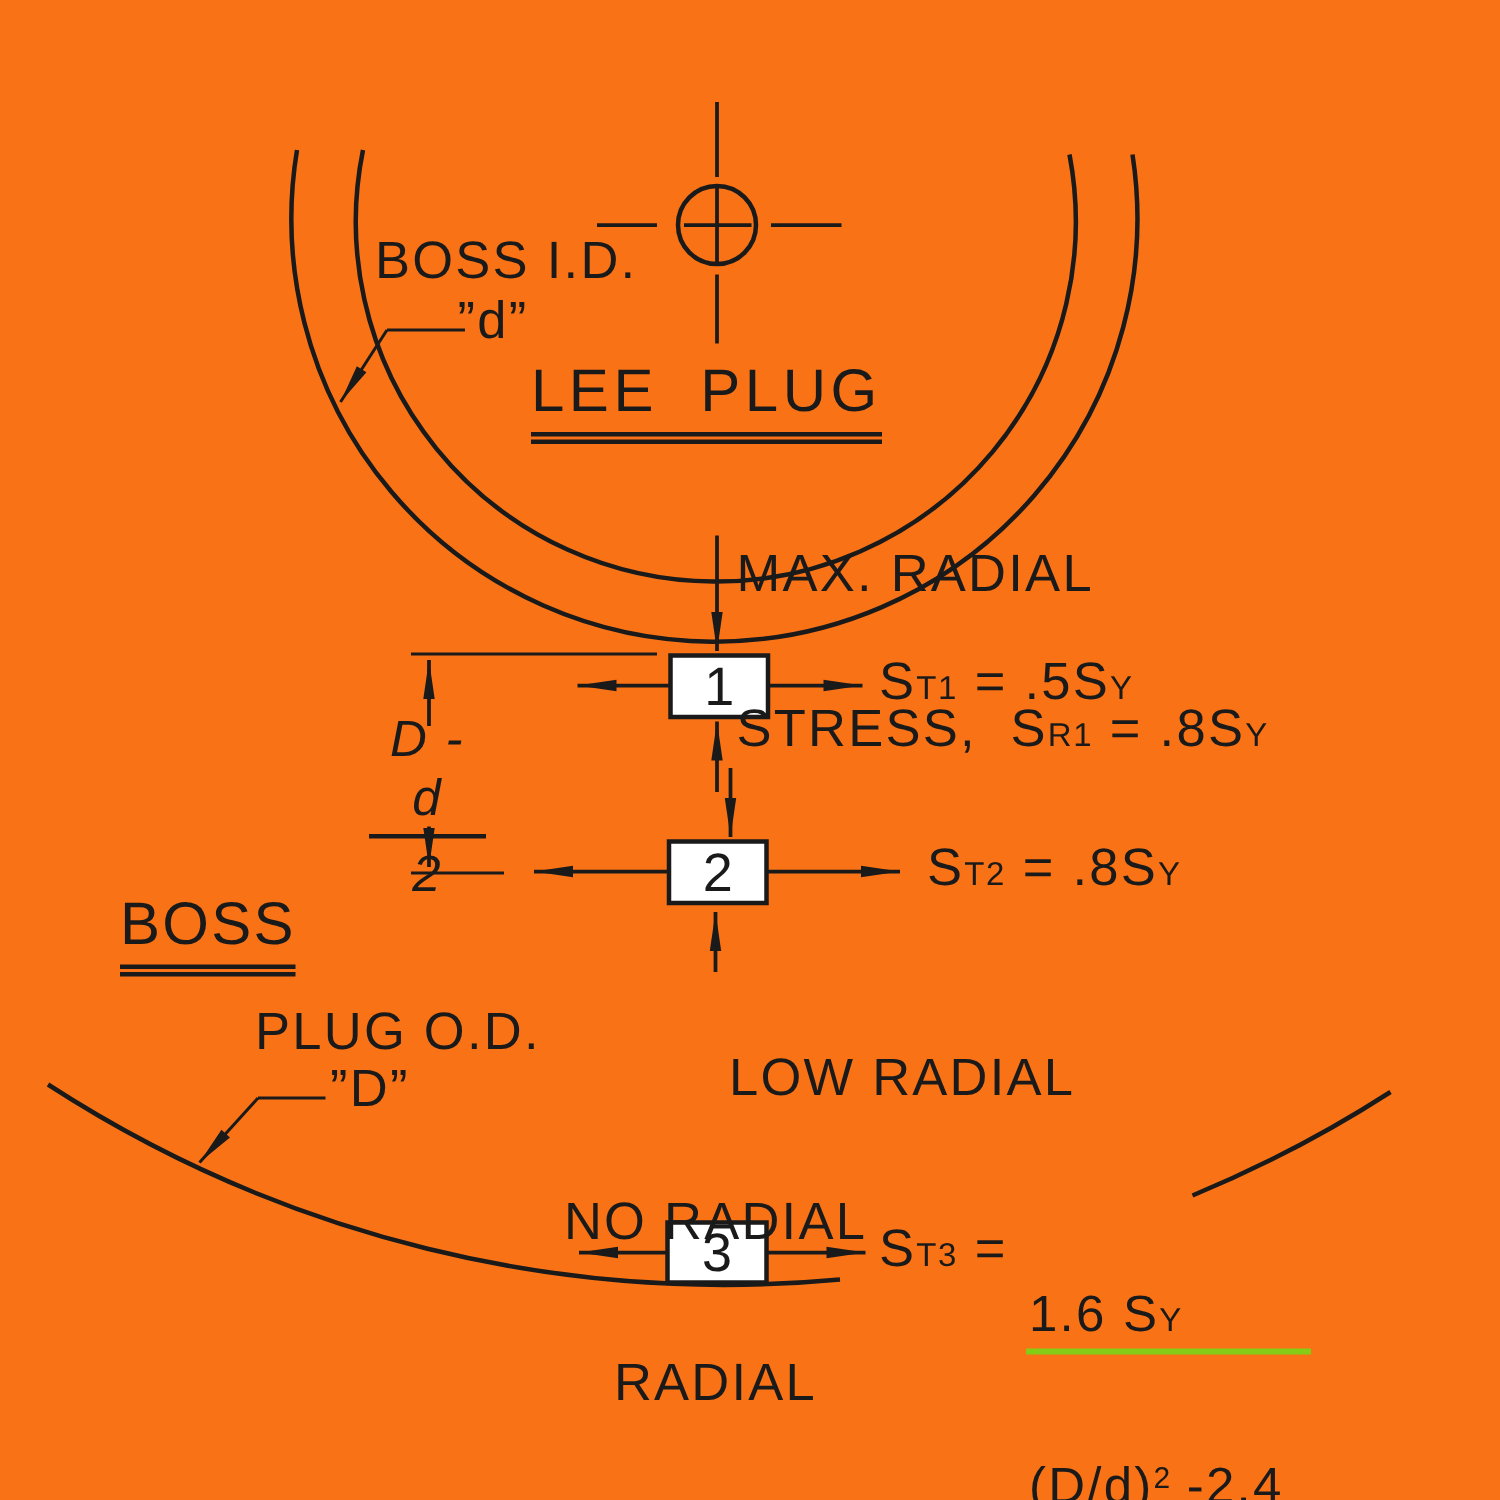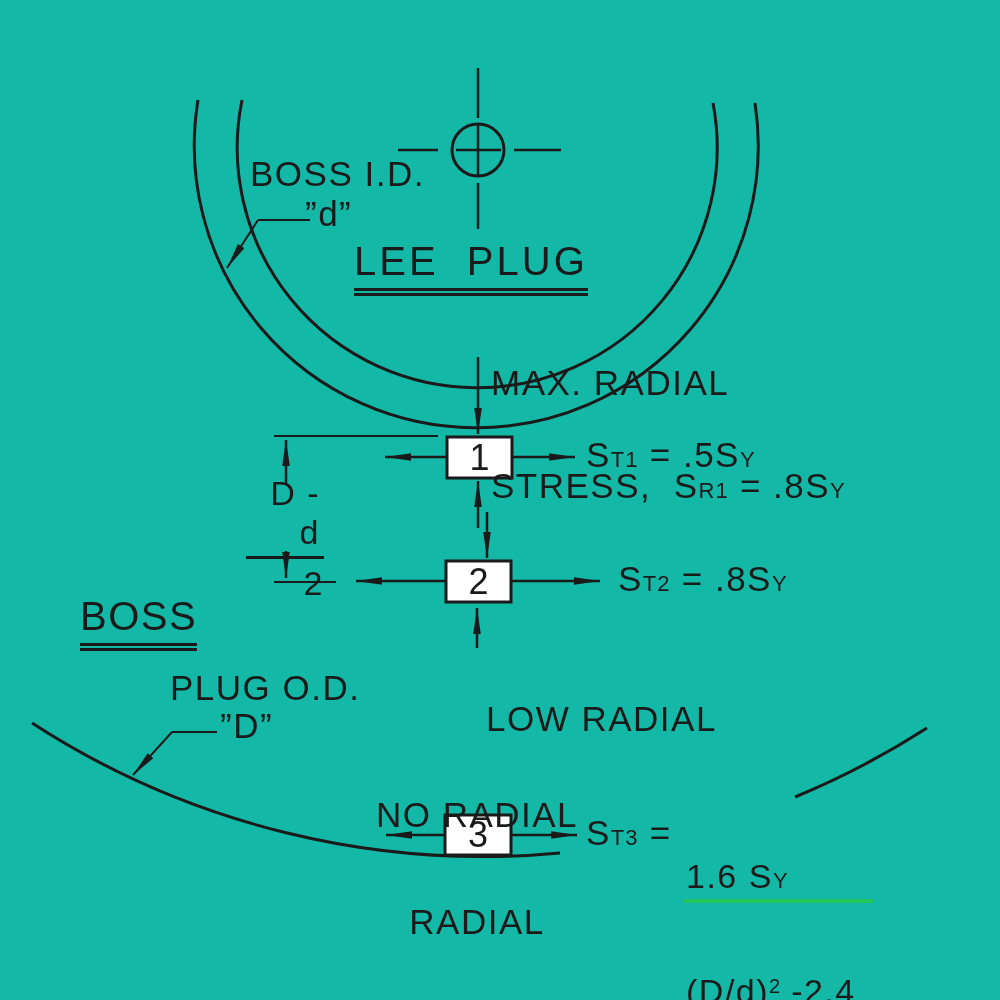--- a/index.html
+++ b/index.html
@@ -1,33 +1,33 @@
 <!DOCTYPE html>
 <html><head>
 <meta charset="utf-8">
 <style>
   html,body{margin:0;padding:0;background:#ffffff;}
-  #stage{position:relative;width:1000px;height:1000px;background:#14b8a6;overflow:hidden;
+  #stage{position:relative;width:1000px;height:1000px;background:#f97316;overflow:hidden;
          font-family:"Liberation Sans",sans-serif;color:#1a1a1a;}
   .linework{position:absolute;left:0;top:0;width:1000px;height:1000px;}
   .txt{position:absolute;line-height:1;white-space:pre;color:#1a1a1a;}
   .f35{font-size:35px;letter-spacing:1.5px;}
   .f34{font-size:34px;letter-spacing:1.5px;}
   .f40{font-size:40px;letter-spacing:3px;}
   .sb{font-size:22px;letter-spacing:1px;}
   .sp{font-size:20px;vertical-align:10px;letter-spacing:0;}
   .dbl{border-bottom:8px double #1a1a1a;padding-bottom:7px;}
   .note div{line-height:33px;}
   .note-wide div{line-height:37px;}
   .boxnum{position:absolute;text-align:center;font-size:36px;letter-spacing:0;}
-  .frac{position:absolute;text-align:right;}
+  .frac{position:absolute;text-align:center;font-style:italic;}
   .frac .num{display:inline-block;border-bottom:3px solid #1a1a1a;padding:0 4px 4px 4px;}
   .frac .den{margin-top:5px;}
   .formula{position:absolute;}
-  .formula .num{border-bottom:4px solid #22c55e;padding:0 6px 6px 2px;min-width:182px;}
+  .formula .num{border-bottom:4px solid #84cc16;padding:0 6px 6px 2px;min-width:182px;}
   .formula .den{margin-top:3px;padding-left:2px;}
 </style>
 </head>
 <body>
 
 <div id="stage">
 
   <svg class="linework" viewBox="0 0 1000 1000" aria-hidden="true">
     <defs>
       <marker id="ah" markerUnits="userSpaceOnUse" markerWidth="30" markerHeight="12" refX="28" refY="6" orient="auto">

